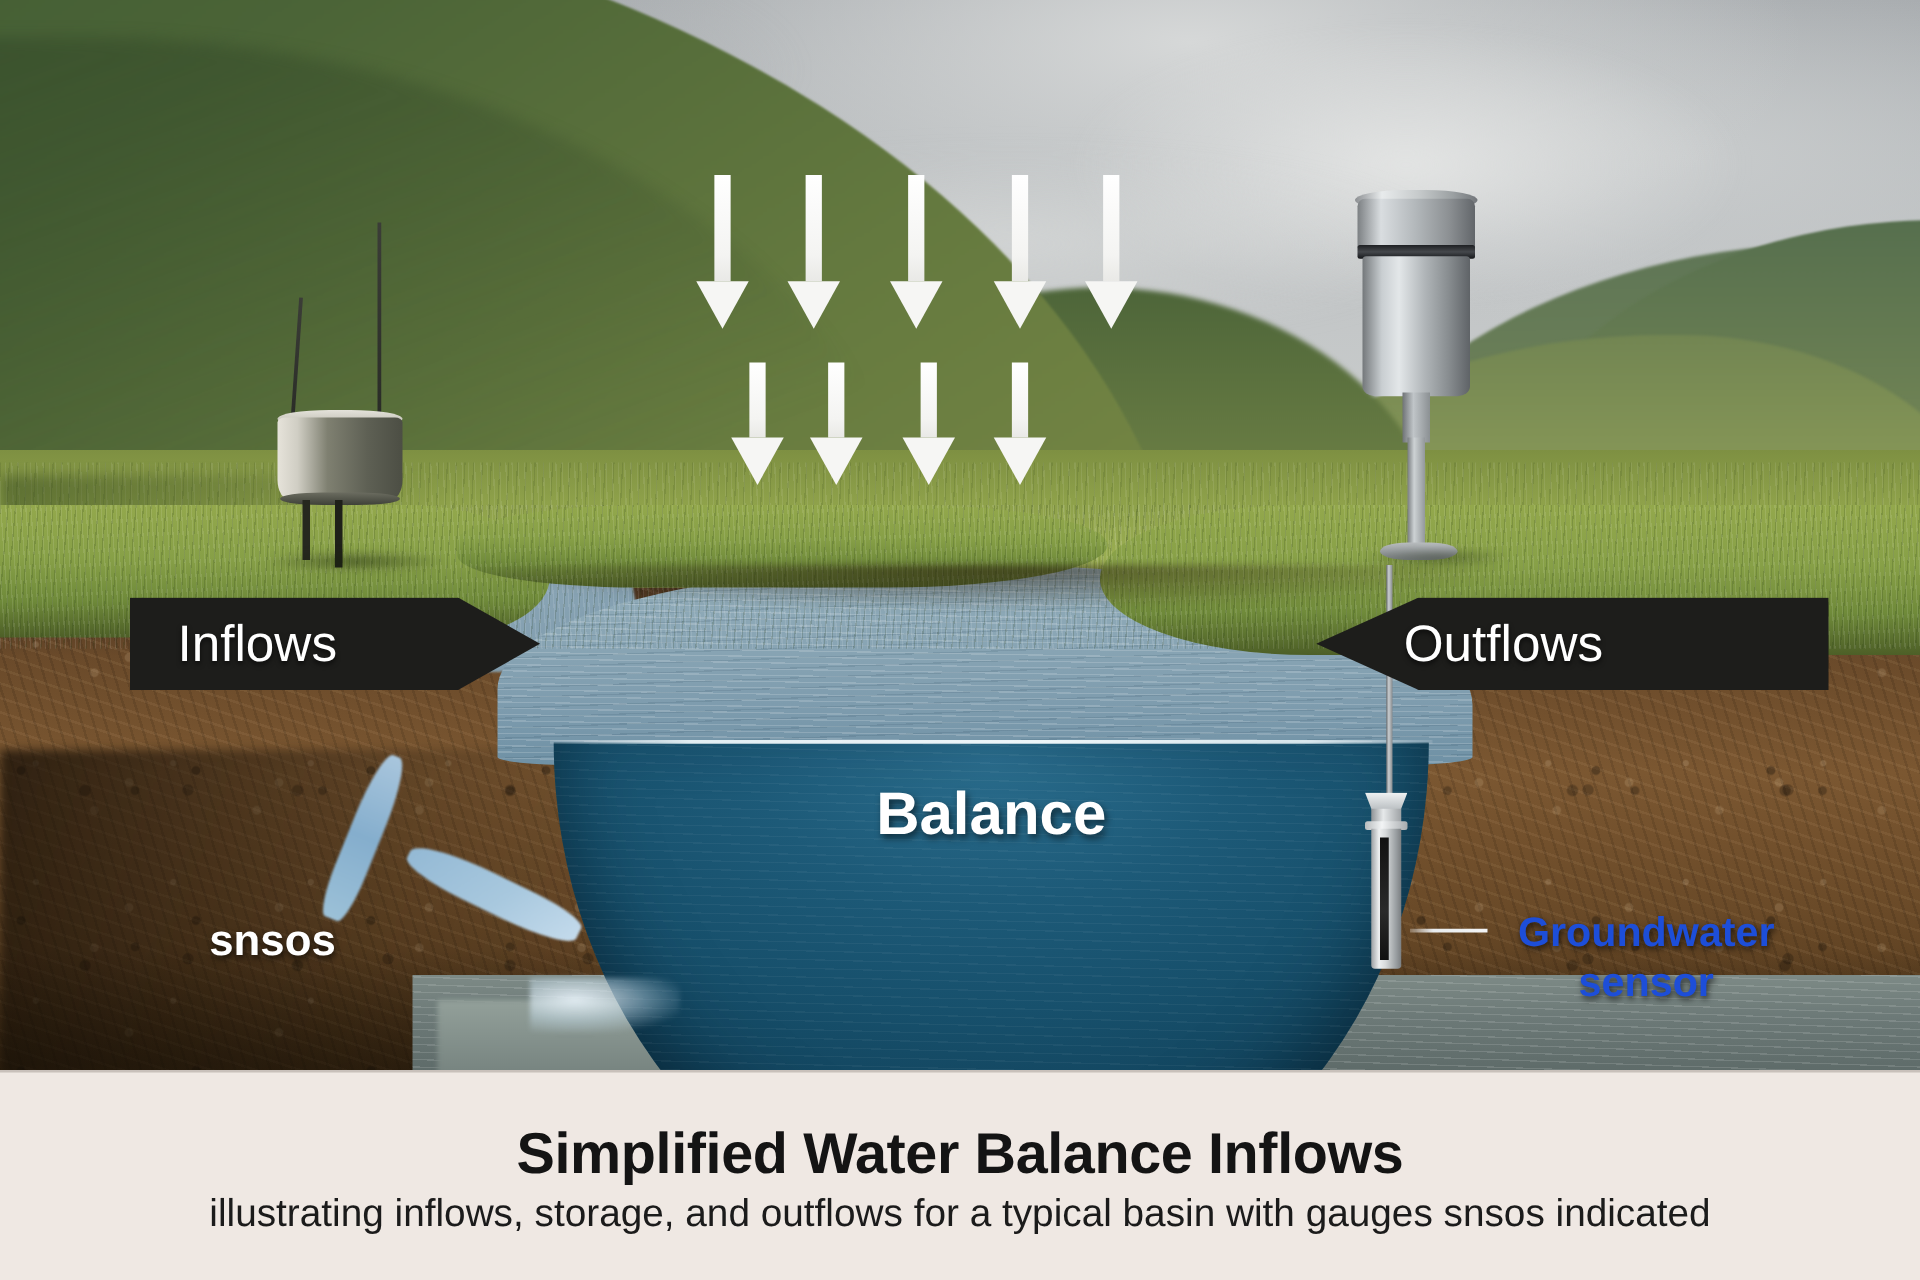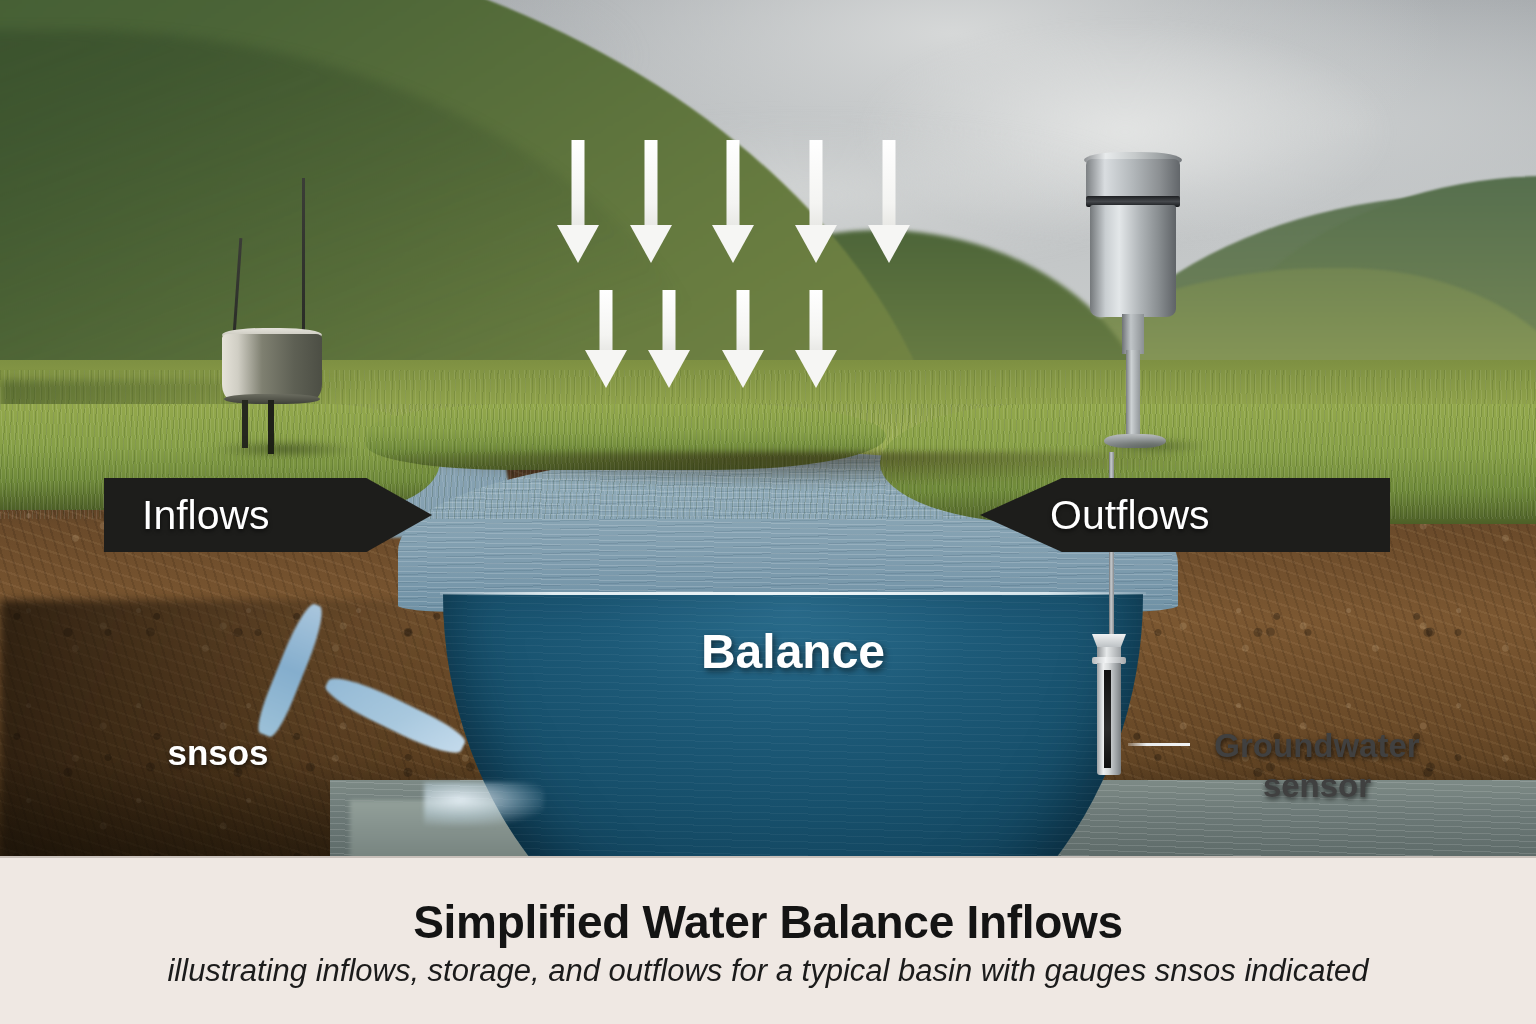--- a/index.html
+++ b/index.html
@@ -479,21 +479,21 @@
   .tag span { white-space: nowrap; text-shadow: 0 2px 4px rgba(0,0,0,0.6); }
 
   .tag-inflows {
     left: 104px; top: 478px;
     width: 290px; height: 74px;
     clip-path: polygon(0 0, 80% 0, 100% 50%, 80% 100%, 0 100%);
     padding-left: 38px;
     font-size: 41px;
   }
   .tag-outflows {
-    left: 980px; top: 478px;
+    left: 1053px; top: 478px;
     width: 340px; height: 74px;
     clip-path: polygon(20% 0, 100% 0, 100% 100%, 20% 100%, 0 50%);
     padding-left: 70px;
     font-size: 41px;
   }
 
   .label-precip {
     position: absolute;
     left: 0; top: 50px;
     width: 1536px;
@@ -531,21 +531,21 @@
     text-shadow: 1px 2px 5px rgba(0,0,0,0.7);
   }
   .label-gwsensor {
     position: absolute;
     left: 1192px; top: 726px;
     width: 250px;
     text-align: center;
     font-size: 33px;
     line-height: 1.22;
     font-weight: bold;
-    color: #404040;
+    color: #1d4ed8;
     text-shadow: 1px 2px 5px rgba(0,0,0,0.7);
   }
 
   
   .caption {
     position: absolute;
     left: 0; top: 856px;
     width: 1536px;
     height: 168px;
     background: #efe8e3;
@@ -560,21 +560,20 @@
     font-weight: bold;
     color: #141414;
     letter-spacing: -0.3px;
     margin-bottom: 4px;
     white-space: nowrap;
   }
   .caption-sub {
     font-size: 31px;
     color: #1b1b1b;
     white-space: nowrap;
-    font-style: italic;
   }
 </style>
 </head>
 <body>
 
 <div class="page">
 
   <div class="scene">
 
     <div class="sky"></div>

